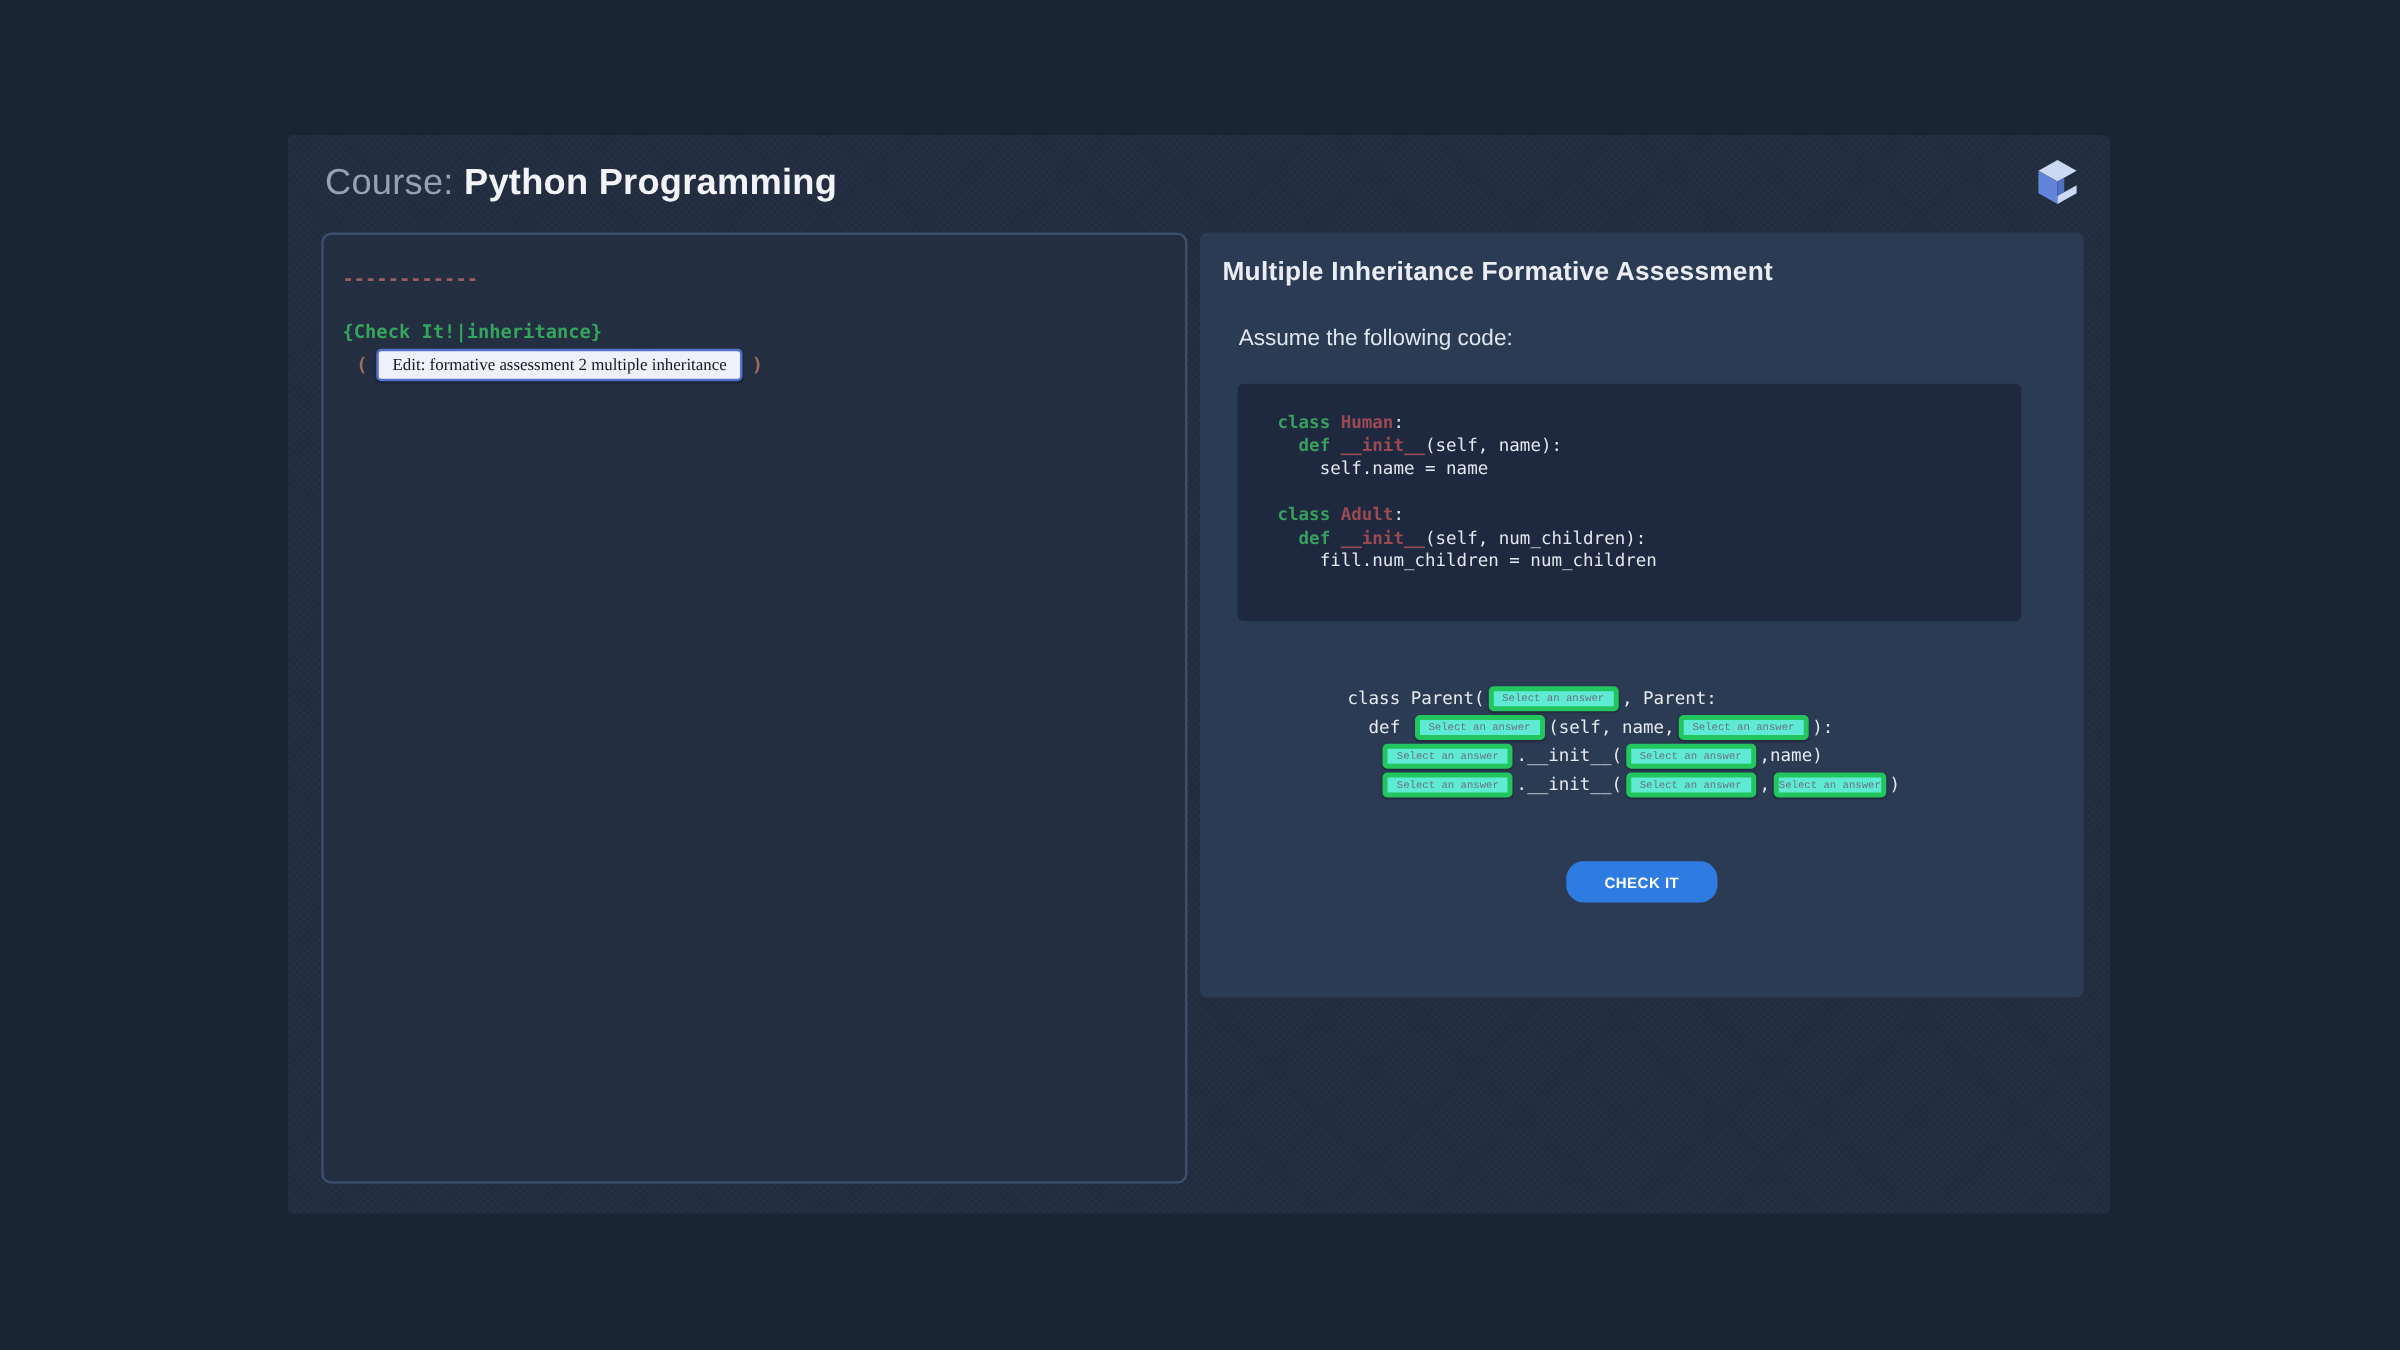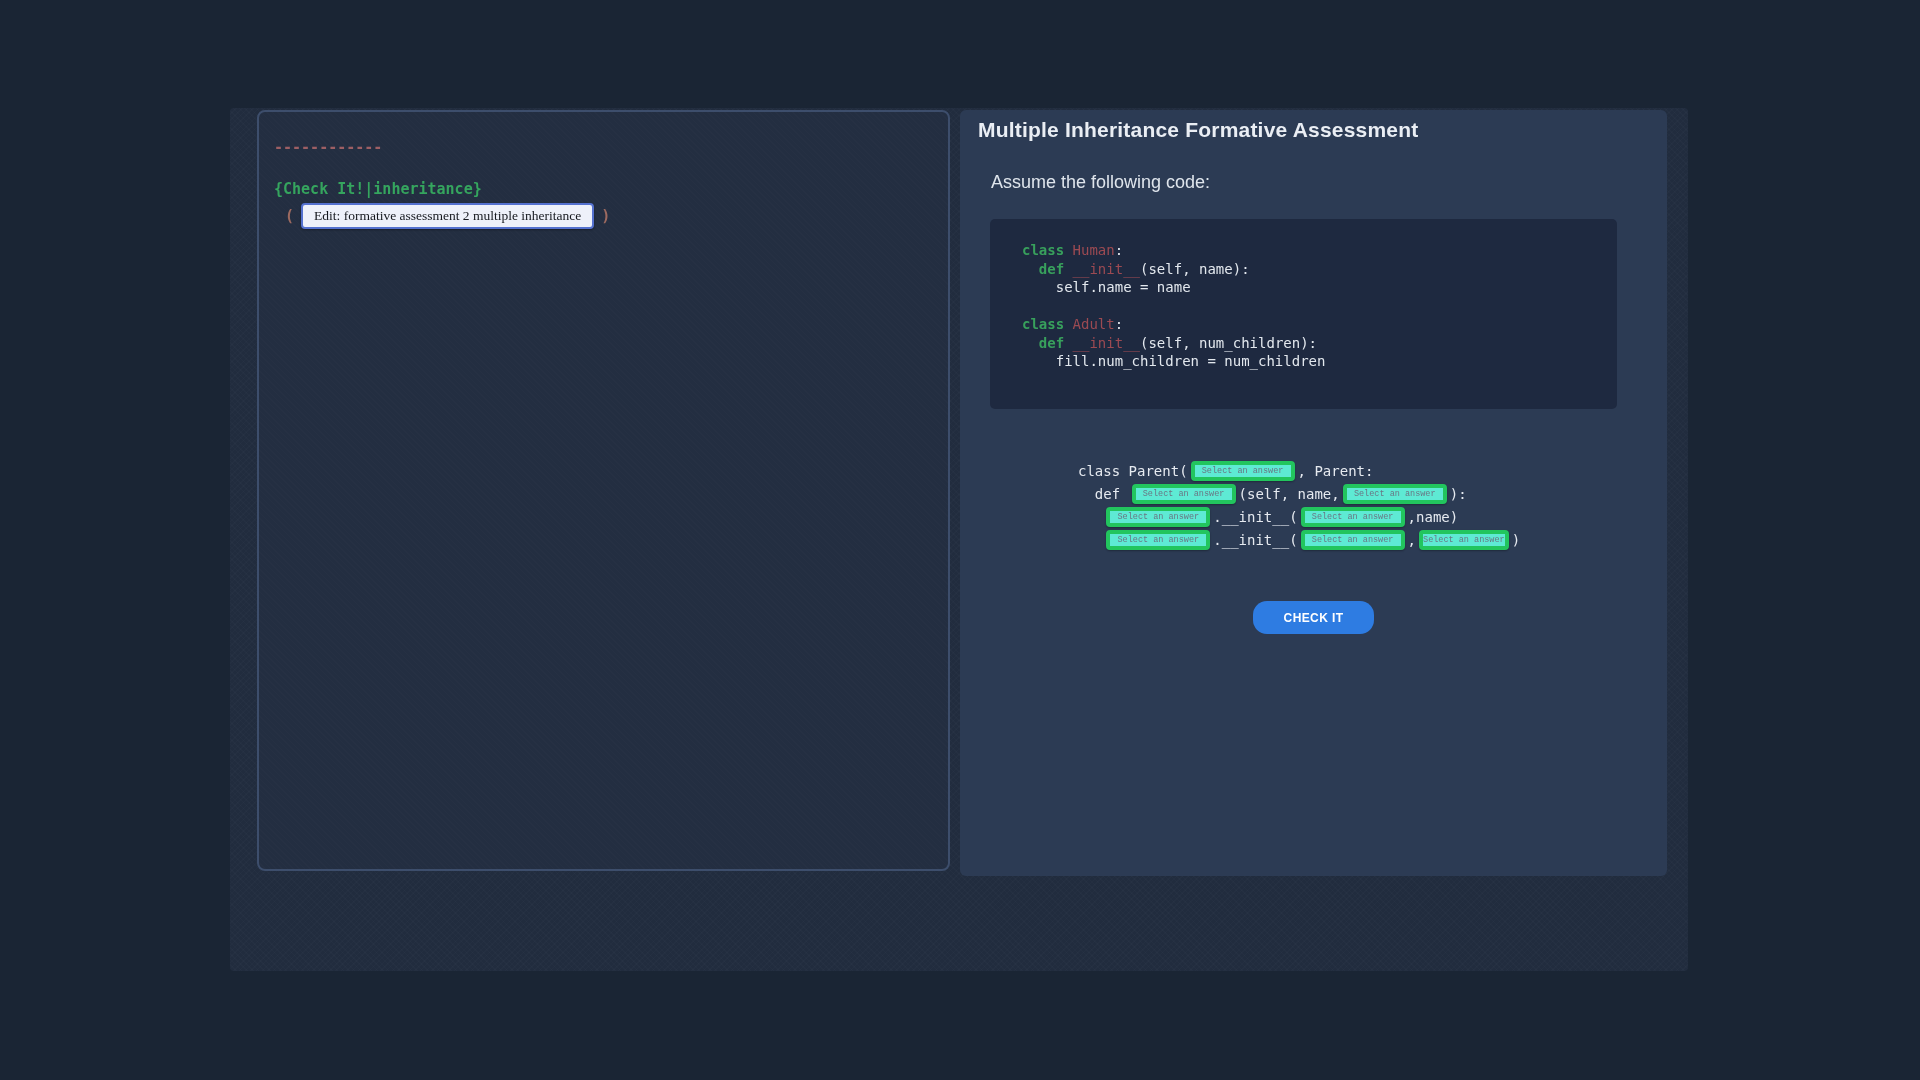--- a/index.html
+++ b/index.html
@@ -31,32 +31,32 @@
   .editor-directive { margin-top:24px; font-family:"DejaVu Sans Mono", monospace; font-size:15px; font-weight:700; color:#35a55e; }
   .edit-row { margin-top:5px; margin-left:11px; display:flex; align-items:center; gap:7px; }
   .paren { font-family:"DejaVu Sans Mono", monospace; font-size:15px; font-weight:700; color:#9d6a60; }
   .edit-btn {
     font-family:Liberation Serif, serif; font-size:13.5px; color:#15181e;
     background:#eef1fa; border:2px solid #5471cf; border-radius:4px;
     padding:3px 11px; cursor:pointer; box-shadow:0 1px 2px rgba(0,0,0,.35);
   }
 
   
-  .assessment-panel { width:707px; height:766px; background:#2c3b54; border-radius:6px; padding:8px 18px; }
+  .assessment-panel { width:707px; height:612px; background:#2c3b54; border-radius:6px; padding:20px 18px; }
   .assessment-title { font-size:21px; font-weight:600; color:#eaeef4; letter-spacing:.2px; }
   .assessment-subtitle { margin:30px 0 0 13px; font-size:18px; color:#dfe5ec; }
 
   .code-block {
     margin:26px 0 0 12px; width:627px; height:190px; border-radius:5px;
     background:#1e2940; padding:22px 10px 0 32px;
     font-family:"DejaVu Sans Mono", monospace; font-size:14px; line-height:18.5px; color:#e3e8ee;
   }
   .code-line span { white-space:pre; }
   .seg-kw { color:#38a05c; font-weight:700; }
-  .seg-name { color:#9c4a52; font-weight:400; }
+  .seg-name { color:#9c4a52; font-weight:700; }
   .seg-plain { color:inherit; }
   .seg-accent { color:#7e9bd9; }
 
   .instruction { margin:42px 0 0 12px; width:614px; font-size:18.5px; line-height:28px; color:#dce2ea; }
 
   .blanks { margin:50px 0 12px 100px; font-family:"DejaVu Sans Mono", monospace; font-size:14px; color:#e6eaf0; }
   .blank-line { height:23px; display:flex; align-items:center; }
   .bcode { white-space:pre; }
   .dd {
     min-width:104px; height:20px; margin:0 3px; border:4px solid #22c55e; border-radius:4px;
@@ -71,20 +71,31 @@
     font-family:"Liberation Sans", sans-serif; font-size:12px; font-weight:700; letter-spacing:.4px;
     cursor:pointer;
   }
 </style>
 </head>
 <body>
 
 <div class="page">
   <div class="app">
 
+    <div class="app-header">
+      <h1 class="app-title"><span class="course-label">Course:</span>
+        <span>Python Programming</span>
+      </h1>
+      <svg class="logo-svg" width="36" height="40" viewBox="0 0 40 44">
+        <polygon points="20,2 37,11.5 20,21 3,11.5" fill="#ccd9f4"></polygon>
+        <polygon points="3,11.5 20,21 20,41 3,31.5" fill="#6284da"></polygon>
+        <polygon points="20,21 26,17.6 26,30.6 20,34" fill="#5070c4"></polygon>
+        <polygon points="20,34 37,24.5 37,31.5 20,41" fill="#ccd9f4"></polygon>
+      </svg>
+    </div>
 
     <div class="panels">
 
       <section class="editor-panel">
         <div class="editor-dashes">------------</div>
         <div class="editor-directive">{Check It!|inheritance}</div>
         <div class="edit-row">
           <span class="paren">(</span>
           <button class="edit-btn">Edit: formative assessment 2 multiple inheritance</button>
           <span class="paren">)</span>

